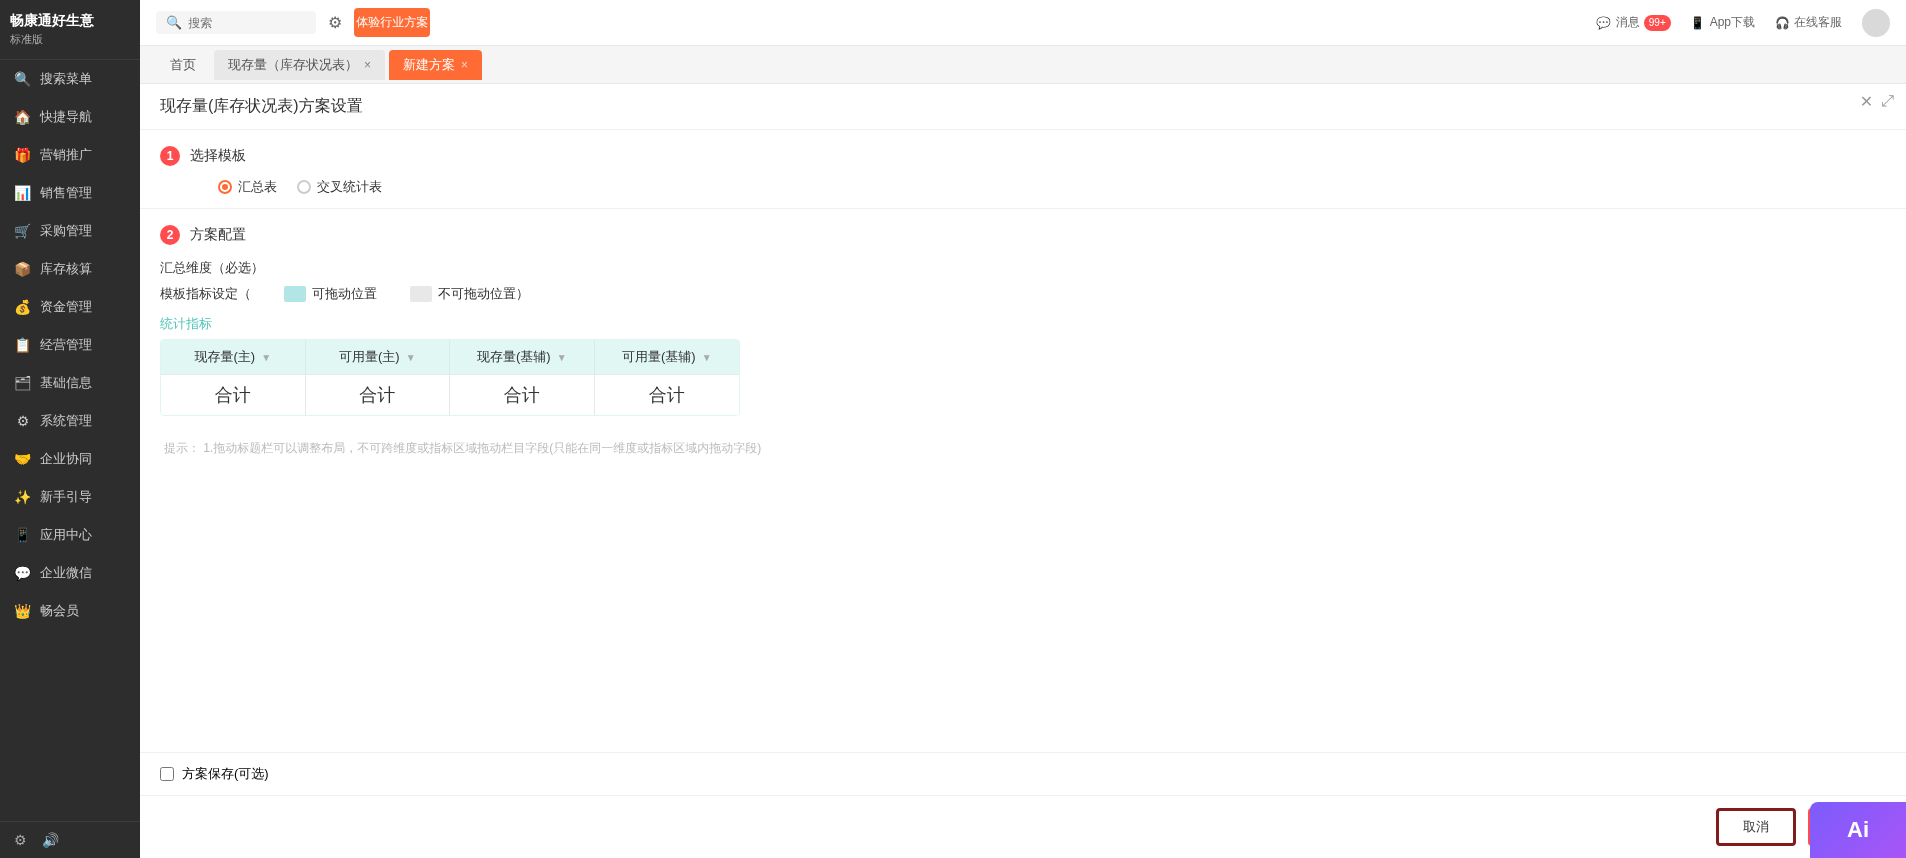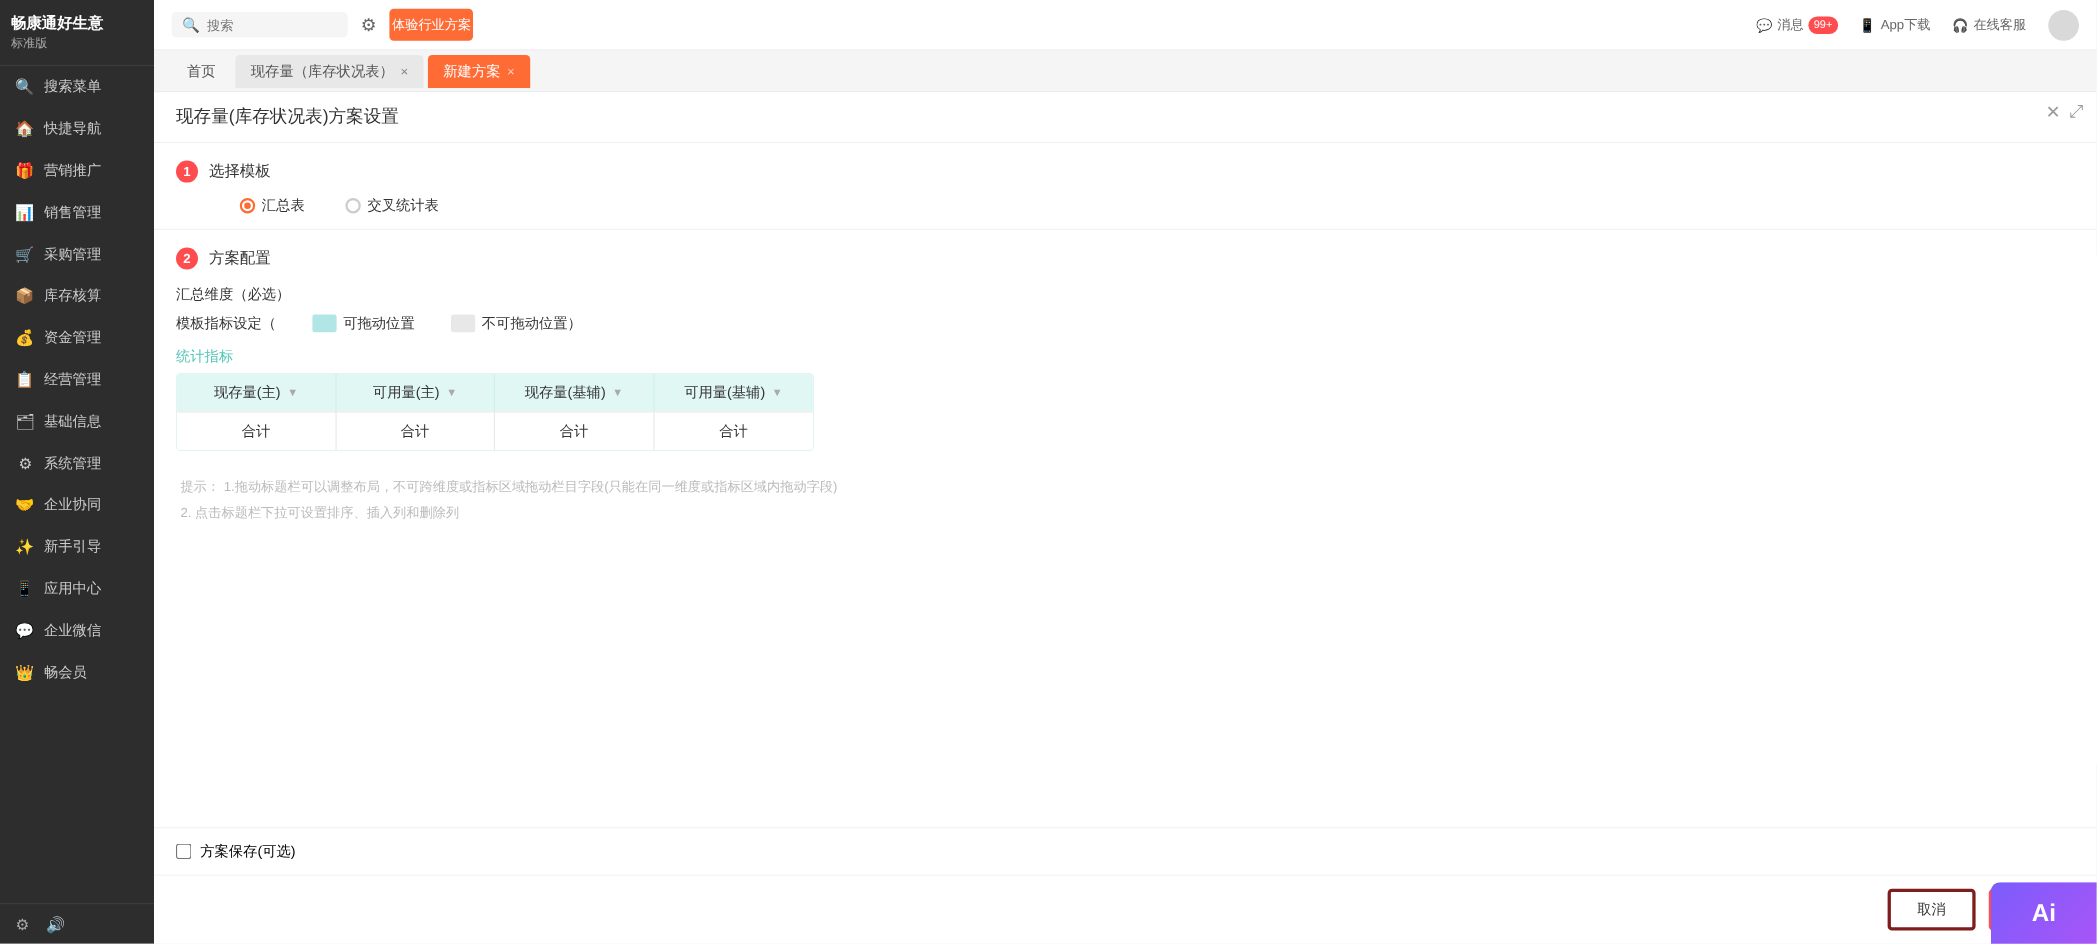--- a/index.html
+++ b/index.html
@@ -191,21 +191,21 @@
       color: #fff;
       border-radius: 50%;
       display: flex;
       align-items: center;
       justify-content: center;
       font-size: 12px;
       font-weight: bold;
       flex-shrink: 0;
     }
     .step-title { font-size: 14px; color: #333; font-weight: 500; }
-    .radio-group { display: flex; align-items: center; gap: 37px; margin-left: 30px; padding-left: 28px; }
+    .radio-group { display: flex; align-items: center; gap: 20px; margin-left: 30px; padding-left: 28px; }
     .radio-option { display: flex; align-items: center; gap: 6px; cursor: pointer; font-size: 13px; color: #333; }
     .radio-dot {
       width: 14px;
       height: 14px;
       border-radius: 50%;
       border: 2px solid #ccc;
       display: flex;
       align-items: center;
       justify-content: center;
       flex-shrink: 0;
@@ -299,21 +299,21 @@
       color: #333;
       border-right: 1px solid #d0eeeb;
       gap: 6px;
     }
     .stats-th:last-child { border-right: none; }
     .stats-td {
       padding: 8px 10px;
       display: flex;
       align-items: center;
       justify-content: center;
-      font-size: 13px;
+      font-size: 18px;
       color: #333;
       border-right: 1px solid #e8e8e8;
       border-top: 1px solid #e8e8e8;
     }
     .stats-td:last-child { border-right: none; }
     .chevron-down { font-size: 10px; color: #aaa; }
 
     
     .tips-section {
       padding: 8px 0;
@@ -592,21 +592,20 @@
               <div class="stats-td">合计</div>
               <div class="stats-td">合计</div>
               <div class="stats-td">合计</div>
             </div>
         </div>
       </div>
 
       <div class="tips-section">
 
       <p>提示：   1.拖动标题栏可以调整布局，不可跨维度或指标区域拖动栏目字段(只能在同一维度或指标区域内拖动字段)</p>
-          <p>2. 点击标题栏下拉可设置排序、插入列和删除列</p>
         </div>
     </div>
 
     <div class="save-checkbox-section">
       <input type="checkbox" class="save-checkbox" style="">
       <span>方案保存(可选)</span>
     </div>
   </div>
 
   <div class="footer-buttons">

